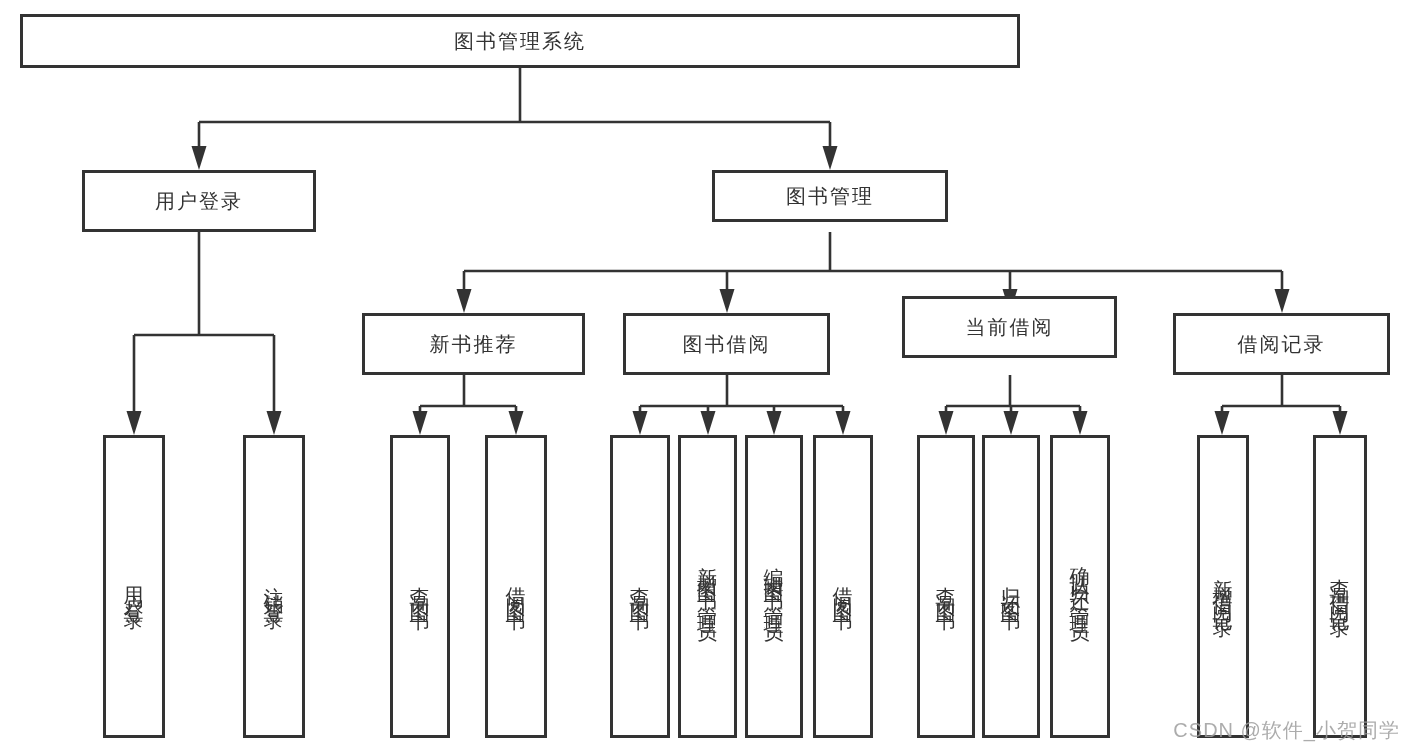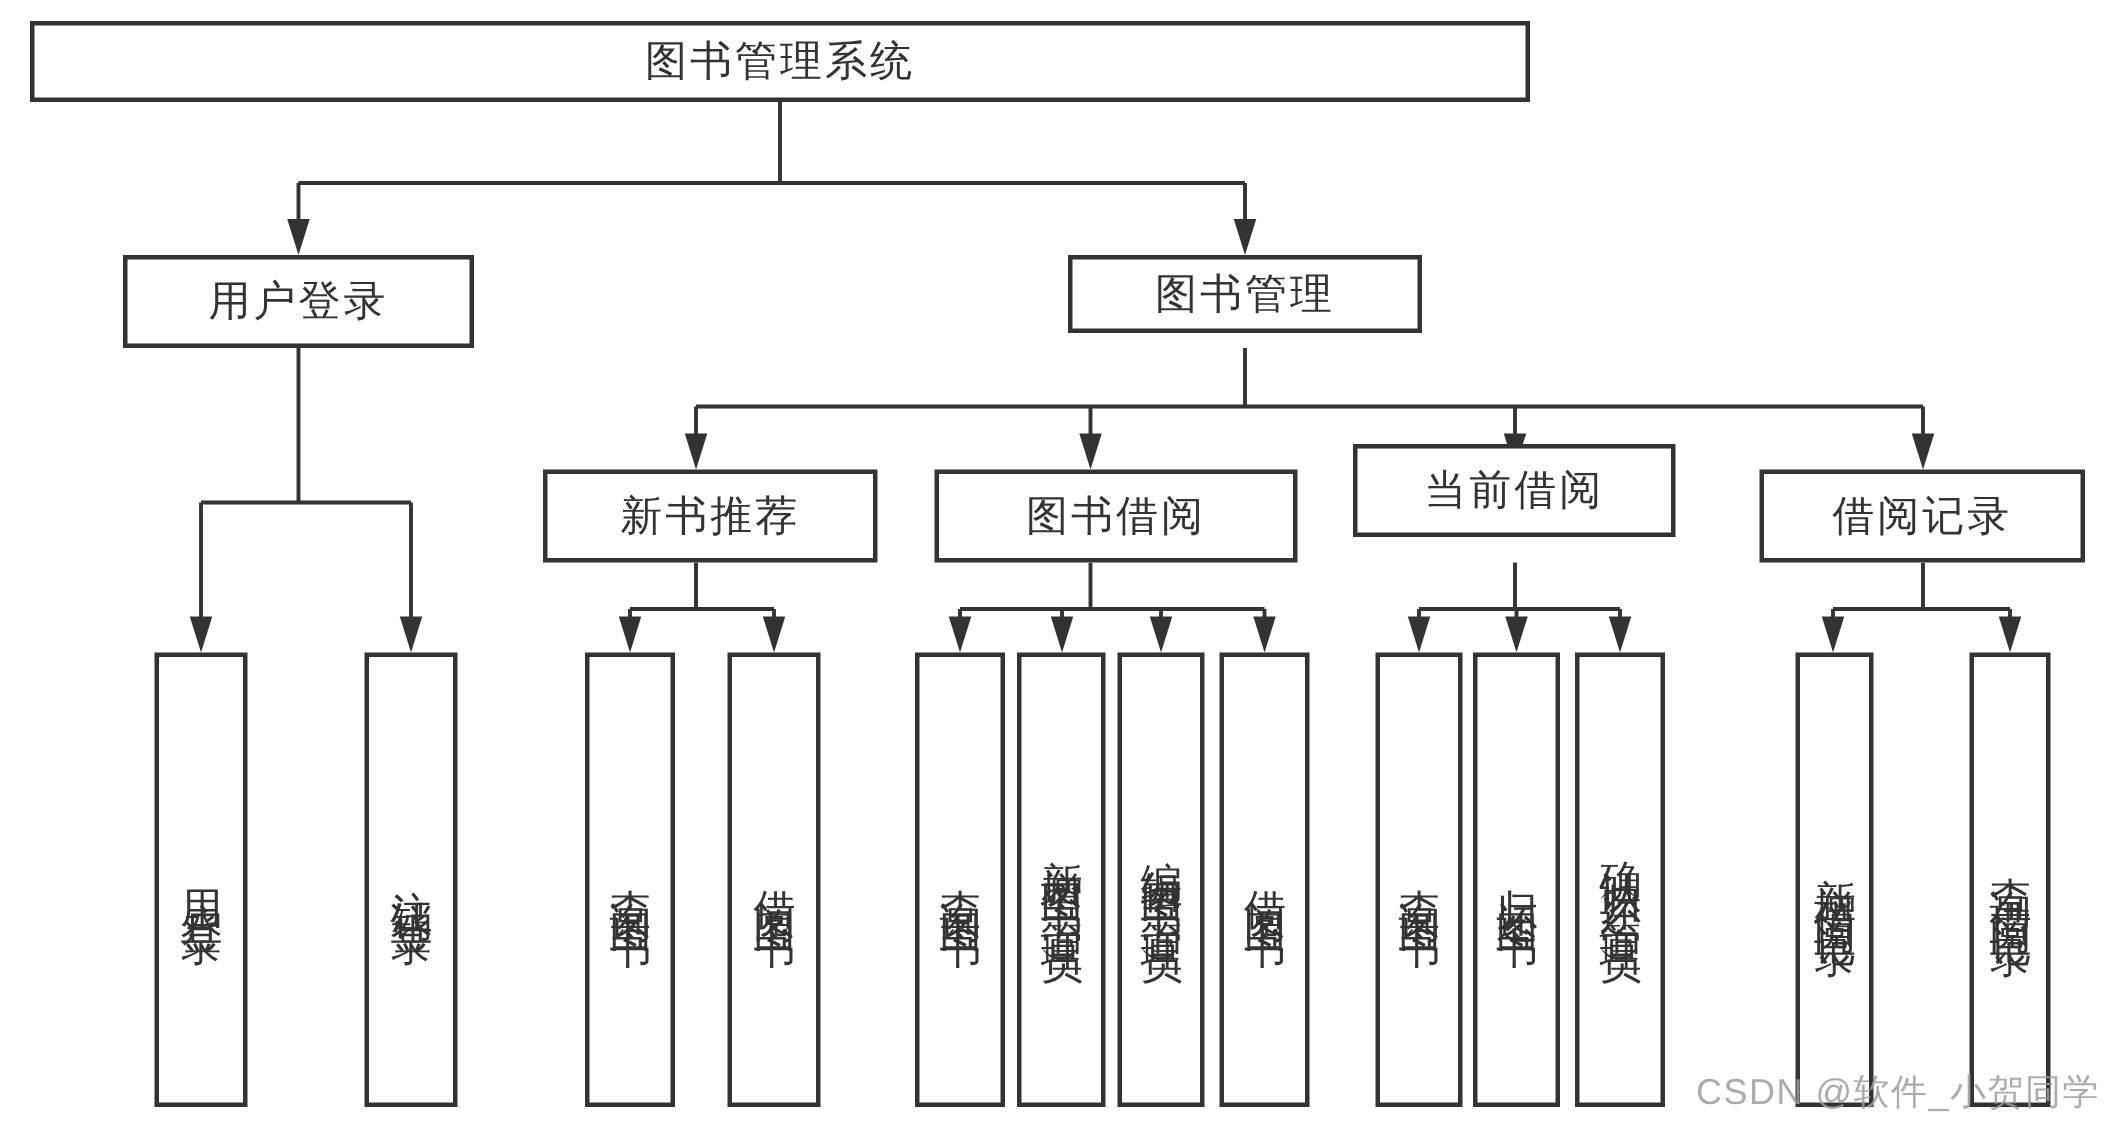--- a/index.html
+++ b/index.html
@@ -23,35 +23,35 @@
   }
   .node {
     position: absolute;
     box-sizing: border-box;
     border: 3px solid #333333;
     background: #ffffff;
     color: #333333;
     display: flex;
     align-items: center;
     justify-content: center;
-    font-size: 28px;
+    font-size: 20px;
     letter-spacing: 2px;
     line-height: 1.2;
     white-space: nowrap;
   }
   .node.leaf {
     writing-mode: vertical-rl;
     letter-spacing: 8px;
     white-space: normal;
   }
   .watermark {
     position: absolute;
     right: 5px;
     bottom: 3px;
-    font-size: 24px;
+    font-size: 20px;
     color: rgba(158, 158, 158, 0.85);
     letter-spacing: 1px;
     z-index: 10;
   }
 </style>
 </head>
 <body>
 
 <div id="canvas">
 
@@ -123,21 +123,21 @@
       <path d="M1340 435 L1332.5 411 L1347.5 411 Z"></path>
     </g>
   </svg>
 
   <div class="node" style="left:20px; top:14px; width:1000px; height:54px;">图书管理系统</div>
 
   <div class="node" style="left:82px; top:170px; width:234px; height:62px;">用户登录</div>
   <div class="node" style="left:712px; top:170px; width:236px; height:52px;text-align:right;">图书管理</div>
 
   <div class="node" style="left:362px; top:313px; width:223px; height:62px;">新书推荐</div>
-  <div class="node" style="left:623px; top:313px; width:242px; height:62px;">图书借阅</div>
+  <div class="node" style="left:623px; top:313px; width:207px; height:62px;">图书借阅</div>
   <div class="node" style="left:902px; top:296px; width:215px; height:62px;">当前借阅</div>
   <div class="node" style="left:1173px; top:313px; width:217px; height:62px;">借阅记录</div>
 
   <div class="node leaf" style="left:103px; top:435px; width:62px; height:303px;">用户登录</div>
   <div class="node leaf" style="left:243px; top:435px; width:62px; height:303px;">注销登录</div>
 
   <div class="node leaf" style="left:390px; top:435px; width:60px; height:303px;">查询图书</div>
   <div class="node leaf" style="left:485px; top:435px; width:62px; height:303px;">借阅图书</div>
 
   <div class="node leaf" style="left:610px; top:435px; width:60px; height:303px;">查询图书</div>

